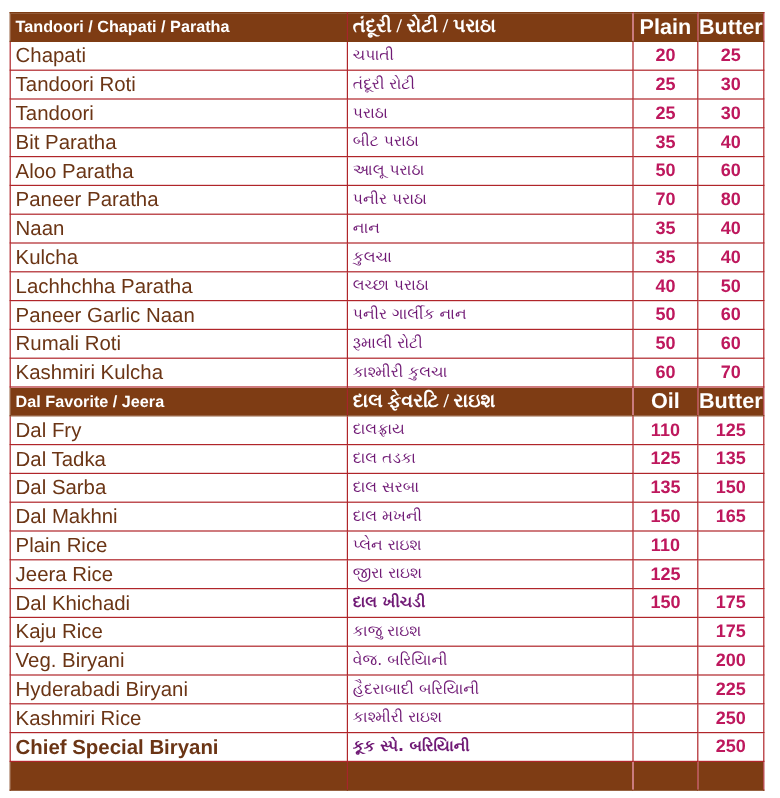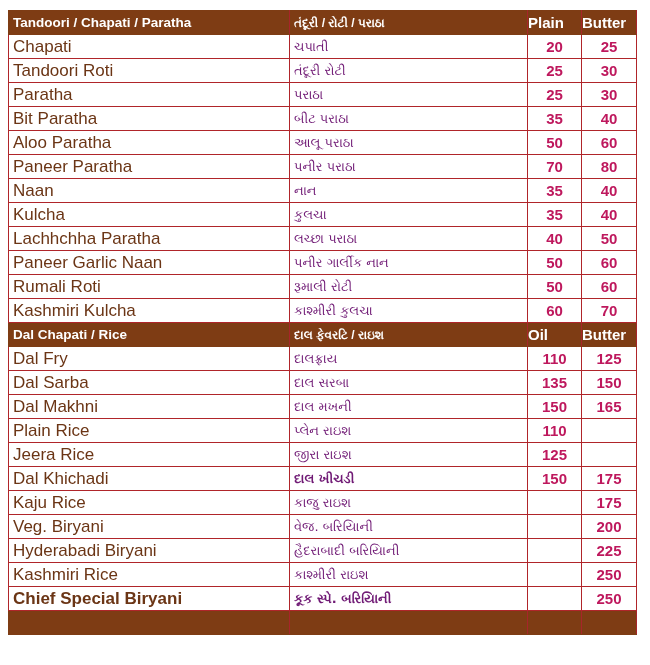--- a/index.html
+++ b/index.html
@@ -1,22 +1,22 @@
 <!DOCTYPE html>
 <html><head>
 <meta charset="utf-8">
 <style>
   html, body { margin:0; padding:0; background:#ffffff; }
   body { width:650px; height:665px; overflow:hidden; position:relative; }
   .menu { position:absolute; left:8px; top:10px; width:628px; border-collapse:collapse; table-layout:fixed; }
   .menu td { border:1.5px solid #b0252a; height:22px; padding:0 0 0 4px; box-sizing:border-box; overflow:hidden; white-space:nowrap; }
   .menu tr { height:24px; }
-  .hdr td { background:#7e3c14; color:#ffffff; font-family:Liberation Sans, sans-serif; font-weight:bold; font-size:12px; border-color:#7e3c14; border-right-color:#a7252a; }
+  .hdr td { background:#7e3c14; color:#ffffff; font-family:Liberation Serif, serif; font-weight:bold; font-size:16px; border-color:#7e3c14; border-right-color:#a7252a; }
   .hdr td.en { font-family:"Liberation Sans", sans-serif; font-size:13.5px; }
-  .hdr td.num { font-family:"Liberation Sans", sans-serif; font-size:15px; padding:0; }
+  .hdr td.num { text-align:center; font-family:"Liberation Sans", sans-serif; font-size:18px; padding:0; }
   .row td.en { color:#6b3515; font-family:"Liberation Sans", sans-serif; font-size:17px; }
   .row td.gu { color:#701a75; font-family:"DejaVu Sans", sans-serif; font-size:13px; }
   .row td.num { color:#be185d; font-family:"Liberation Sans", sans-serif; font-weight:bold; font-size:15px; text-align:center; padding:0; }
   .row.bold td.en, .row.bold td.gu { font-weight:bold; }
   col.c1 { width:281px; } col.c2 { width:238px; } col.c3 { width:54px; } col.c4 { width:55px; }
 </style>
 </head>
 <body>
 
 <table class="menu">
@@ -39,21 +39,21 @@
         <td class="num">20</td>
         <td class="num">25</td>
       </tr>
       <tr class="row">
         <td class="en">Tandoori Roti</td>
         <td class="gu">તંદૂરી રોટી</td>
         <td class="num">25</td>
         <td class="num">30</td>
       </tr>
       <tr class="row">
-        <td class="en">Paratha</td>
+        <td class="en">Tandoori</td>
         <td class="gu">પરાઠા</td>
         <td class="num">25</td>
         <td class="num">30</td>
       </tr>
       <tr class="row">
         <td class="en">Bit Paratha</td>
         <td class="gu">બીટ પરાઠા</td>
         <td class="num">35</td>
         <td class="num">40</td>
       </tr>
@@ -99,30 +99,36 @@
         <td class="num">50</td>
         <td class="num">60</td>
       </tr>
       <tr class="row">
         <td class="en">Kashmiri Kulcha</td>
         <td class="gu">કાશ્મીરી કુલચા</td>
         <td class="num">60</td>
         <td class="num">70</td>
       </tr>
       <tr class="hdr">
-        <td class="en">Dal Chapati / Rice</td>
+        <td class="en">Dal Favorite / Jeera</td>
         <td class="gu">દાલ ફેવરટિ / રાઇશ</td>
         <td class="num">Oil</td>
         <td class="num">Butter</td>
       </tr>
       <tr class="row">
         <td class="en">Dal Fry</td>
         <td class="gu">દાલફ્રાય</td>
         <td class="num">110</td>
         <td class="num">125</td>
+      </tr>
+      <tr class="row">
+        <td class="en">Dal Tadka</td>
+        <td class="gu">દાલ તડકા</td>
+        <td class="num">125</td>
+        <td class="num">135</td>
       </tr>
       <tr class="row">
         <td class="en">Dal Sarba</td>
         <td class="gu">દાલ સરબા</td>
         <td class="num">135</td>
         <td class="num">150</td>
       </tr>
       <tr class="row">
         <td class="en">Dal Makhni</td>
         <td class="gu">દાલ મખની</td>

